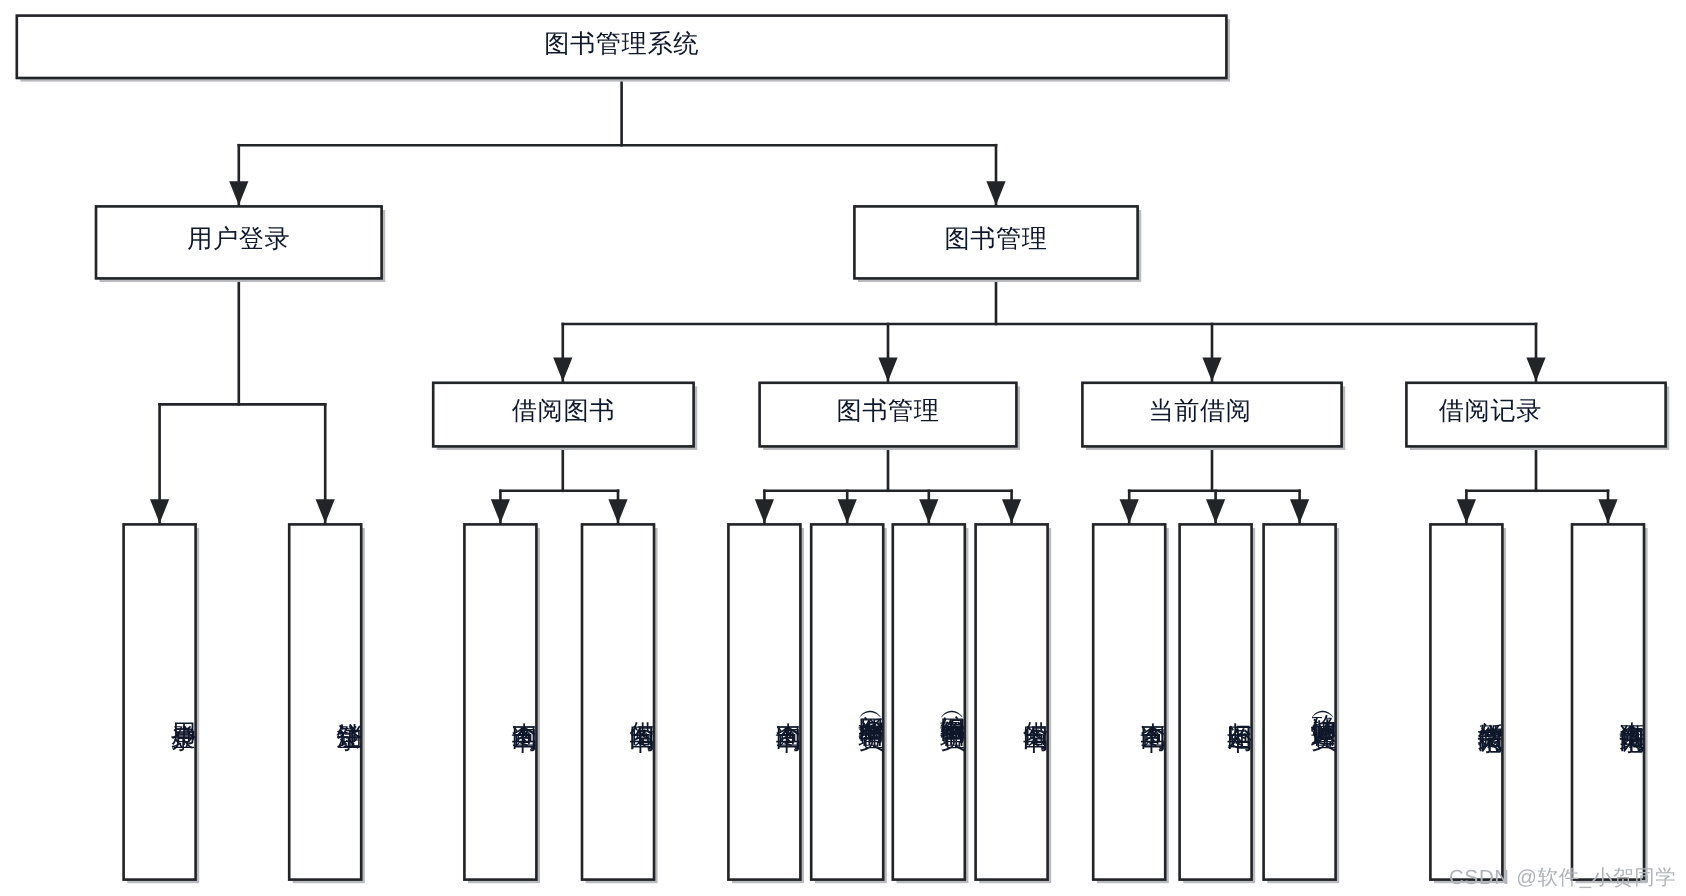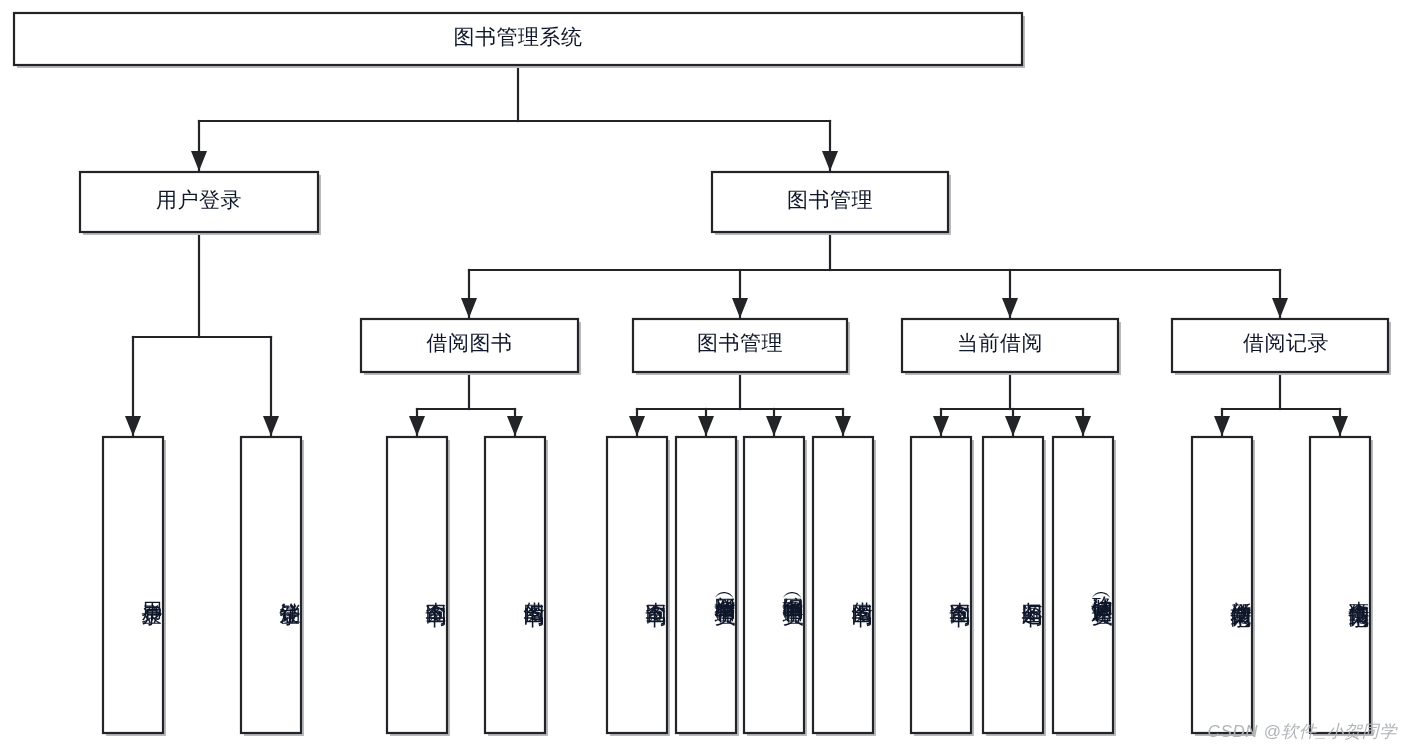--- a/index.html
+++ b/index.html
@@ -72,21 +72,20 @@
   }
   #watermark {
     position: absolute;
     right: 8px;
     bottom: 4px;
     font-size: 17px;
     color: #b0b3b8;
     font-family: "Liberation Sans", "DejaVu Sans", sans-serif;
     letter-spacing: 0.6px;
     white-space: nowrap;
-    font-style: italic;
   }
 </style>
 </head>
 <body>
 
 <div id="diagram-root">
 
   <svg id="diagram-svg" viewBox="0 0 1405 747">
     <g id="connector-layer">
         <g>
@@ -200,21 +199,21 @@
       </g>
   </svg>
 
   <div id="label-layer">
       <div class="node-label label-h" style="left: 14px; top: 13px; width: 1008px; height: 52px;">图书管理系统</div>
       <div class="node-label label-h" style="left: 80px; top: 172px; width: 238px; height: 60px;">用户登录</div>
       <div class="node-label label-h" style="left: 712px; top: 172px; width: 236px; height: 60px;">图书管理</div>
       <div class="node-label label-h" style="left: 361px; top: 319px; width: 217px; height: 53px;">借阅图书</div>
       <div class="node-label label-h" style="left: 633px; top: 319px; width: 214px; height: 53px;">图书管理</div>
       <div class="node-label label-h" style="left: 902px; top: 319px; width: 196px; height: 53px;">当前借阅</div>
-      <div class="node-label label-h" style="left: 1196px; top: 319px; width: 180px; height: 53px;">借阅记录</div>
+      <div class="node-label label-h" style="left: 1152px; top: 319px; width: 180px; height: 53px;">借阅记录</div>
       <div class="node-label label-v" style="left: 103px; top: 437px; width: 60px; height: 296px;">用户登录</div>
       <div class="node-label label-v" style="left: 241px; top: 437px; width: 60px; height: 296px;">注销登录</div>
       <div class="node-label label-v" style="left: 387px; top: 437px; width: 60px; height: 296px;">查询图书</div>
       <div class="node-label label-v" style="left: 485px; top: 437px; width: 60px; height: 296px;">借阅图书</div>
       <div class="node-label label-v" style="left: 607px; top: 437px; width: 60px; height: 296px;">查询图书</div>
       <div class="node-label label-v label-v-tall" style="left: 676px; top: 437px; width: 60px; height: 296px;">新增图书（管理员）</div>
       <div class="node-label label-v label-v-tall" style="left: 744px; top: 437px; width: 60px; height: 296px;">编辑图书（管理员）</div>
       <div class="node-label label-v" style="left: 813px; top: 437px; width: 60px; height: 296px;">借阅图书</div>
       <div class="node-label label-v" style="left: 911px; top: 437px; width: 60px; height: 296px;">查询图书</div>
       <div class="node-label label-v" style="left: 983px; top: 437px; width: 60px; height: 296px;">归还图书</div>

